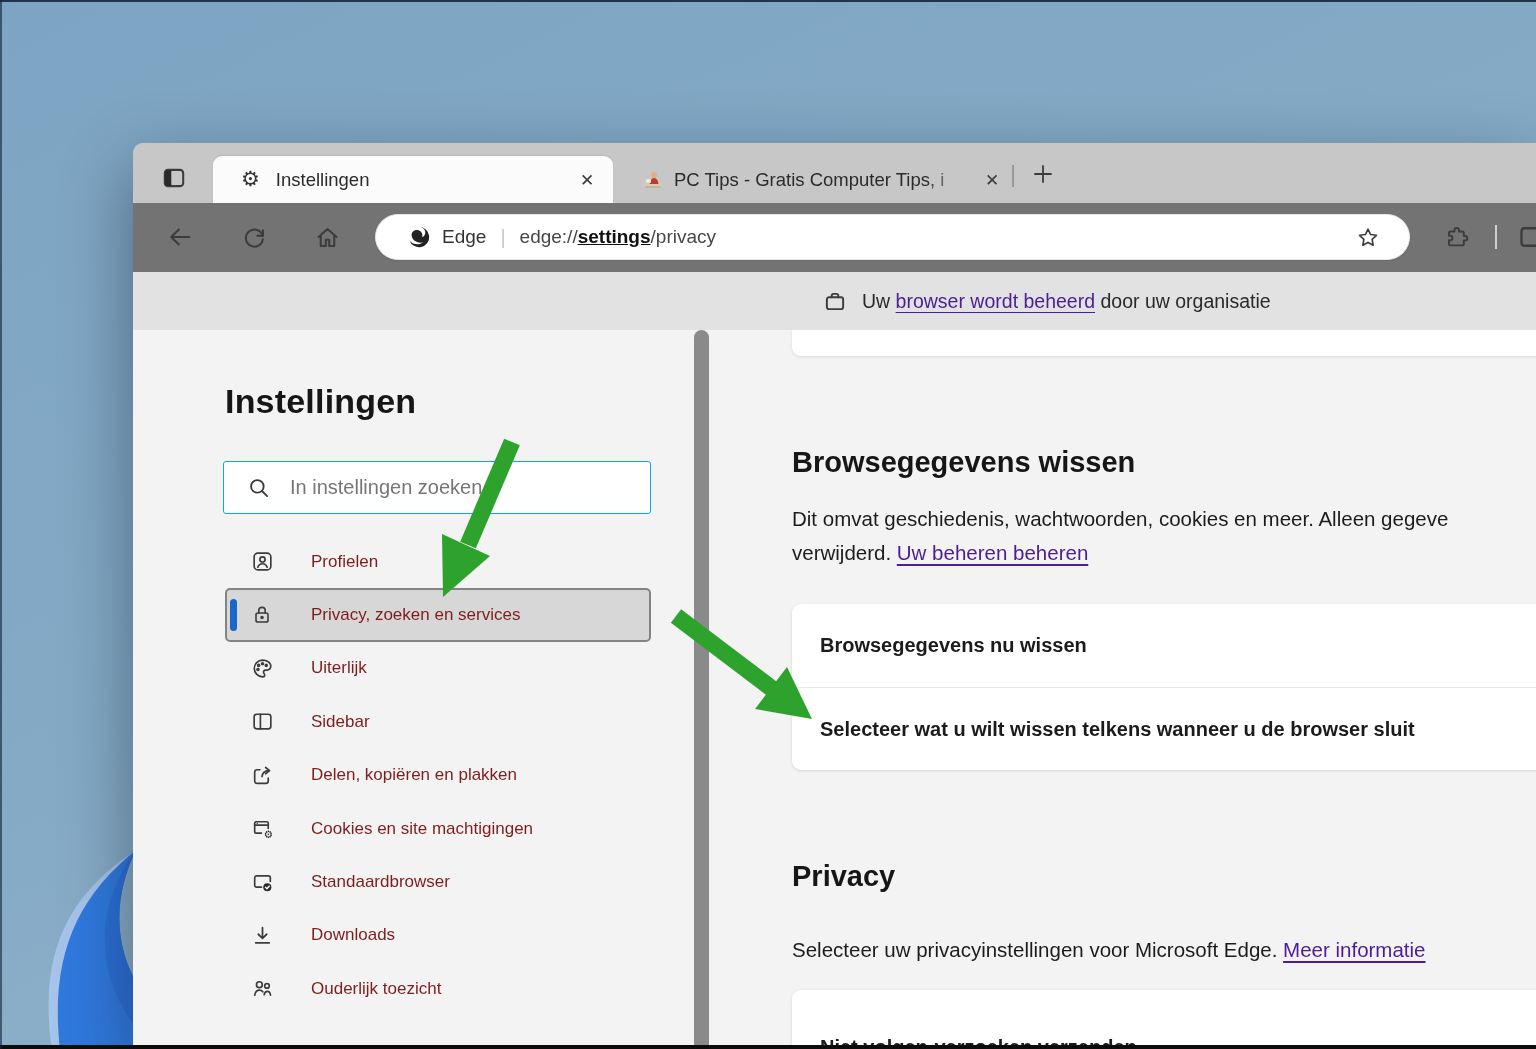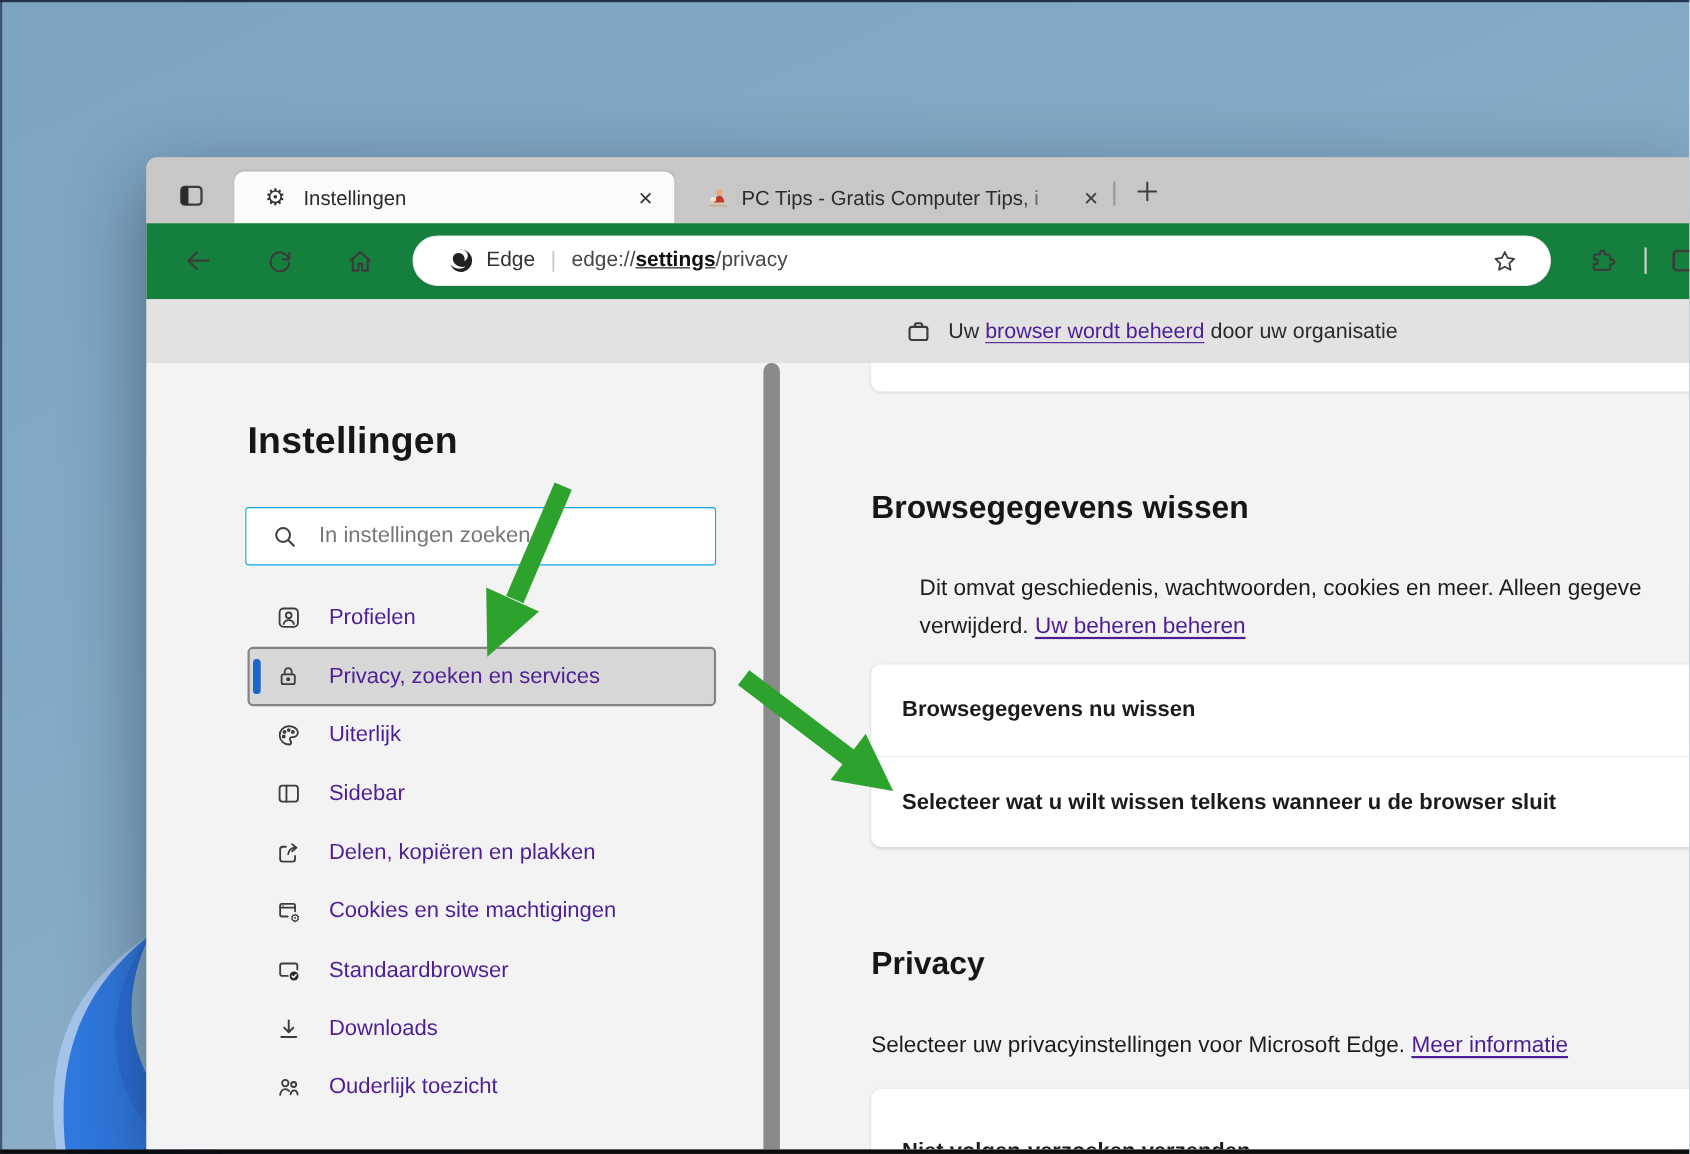--- a/index.html
+++ b/index.html
@@ -31,21 +31,21 @@
                font-size:17px; color:#3c3c3c; cursor:default; }
   .tab.active .tab-close { right:14px; }
   .tab.ghost .tab-close { right:8px; }
   .gear-glyph { font-family:"DejaVu Sans",sans-serif; font-size:21px; color:#333; margin-left:28px; line-height:1; }
   .favicon { margin-left:14px; width:22px; height:22px; }
   .tab2-fade { position:absolute; right:34px; top:0; width:52px; height:100%;
                background:linear-gradient(to right,rgba(199,199,199,0),#c7c7c7 85%); }
   .tab-divider { position:absolute; left:879px; top:22px; width:2px; height:22px; background:#9a9a9a; }
   .newtab { position:absolute; left:893px; top:16px; width:34px; height:30px; display:flex; align-items:center; justify-content:center; }
 
-  .navbar { position:absolute; left:0; top:60px; right:0; height:69px; background:#15803d; }
+  .navbar { position:absolute; left:0; top:60px; right:0; height:69px; background:#737373; }
   .nav-btn { position:absolute; top:20px; width:28px; height:28px; display:flex; align-items:center; justify-content:center; }
   .addressbar { position:absolute; left:242px; top:11px; width:1035px; height:46px; background:#fff;
                 border:1px solid #e7e7e7; border-radius:23px; box-shadow:0 1px 2px rgba(0,0,0,.07);
                 display:flex; align-items:center; }
   .ab-logo { margin-left:30px; }
   .ab-brand { margin-left:10px; font-size:19px; color:#333; }
   .ab-sep { margin:0 14px; color:#c9c9c9; font-size:20px; }
   .ab-url { font-size:19px; color:#474747; white-space:nowrap; }
   .ab-url b { color:#111; font-weight:700;text-decoration:underline; }
   .ab-star { position:absolute; right:28px; top:10px; }
@@ -62,36 +62,36 @@
   .searchbox { position:absolute; left:90px; top:131px; width:428px; height:53px; background:#fff;
                border:1px solid #0ea5e9; border-radius:3px; display:flex; align-items:center; }
   .searchbox svg { margin-left:22px; flex:none; }
   .search-input { border:none; outline:none; background:transparent; margin-left:18px; width:330px;
                   font-size:20px; color:#222; font-family:"Liberation Sans",sans-serif; }
   .search-input::placeholder { color:#767676; }
 
   .menu { position:absolute; left:92px; top:205px; width:426px; }
   .mi { position:relative; height:53.4px; display:flex; align-items:center; border:2px solid transparent; border-radius:5px; }
   .mi .ico { width:26px; height:26px; margin-left:22px; flex:none; display:flex; align-items:center; justify-content:center; }
-  .mi .lbl { margin-left:24px; font-size:20px; color:#4c1d95; white-space:nowrap; }
+  .mi .lbl { margin-left:36px; font-size:17px; color:#7f1d1d; white-space:nowrap; }
   .mi.selected { background:#d7d7d7; border-color:#838383; }
   .mi.selected .accent { position:absolute; left:3px; top:50%; transform:translateY(-50%); width:7px; height:32px;
                          border-radius:4px; background:#1b66c9; }
 
   .scroll-thumb { position:absolute; left:561px; top:0; bottom:0; width:15px; background:#8a8a8a; border-radius:8px 8px 0 0; }
 
   
   .main { position:absolute; left:659px; right:-16px; top:0; bottom:0; }
   .card-remnant { position:absolute; left:0; right:0; top:0; height:26px; background:#fff; border-radius:0 0 9px 9px;
                   box-shadow:0 1px 3px rgba(0,0,0,.1); }
   .h-sec { position:absolute; left:0; font-size:29px; font-weight:700; color:#161616; }
   .h-clear { top:116px; }
   .h-priv { top:530px; }
   .para { position:absolute; left:0; font-size:20.5px; color:#1c1c1c; line-height:34px; white-space:nowrap; }
-  .p-clear { top:188px;margin-left:44px; }
+  .p-clear { top:172px; }
   .p-priv { top:603px; }
 
   .card { position:absolute; left:0; right:0; background:#fff; border-radius:9px;
           box-shadow:0 1px 3px rgba(0,0,0,.12); overflow:hidden; }
   .card1 { top:274px; height:166px; }
   .card2 { top:660px; height:120px; border-radius:9px 9px 0 0; }
   .crow { height:83px; display:flex; align-items:center; padding-left:28px;
           font-size:20px; font-weight:600; color:#1b1b1b; white-space:nowrap; }
   .crow + .crow { border-top:1px solid #e8e8e8; }
   .card2 .crow { height:83px; align-items:flex-end; padding-bottom:14px; }

